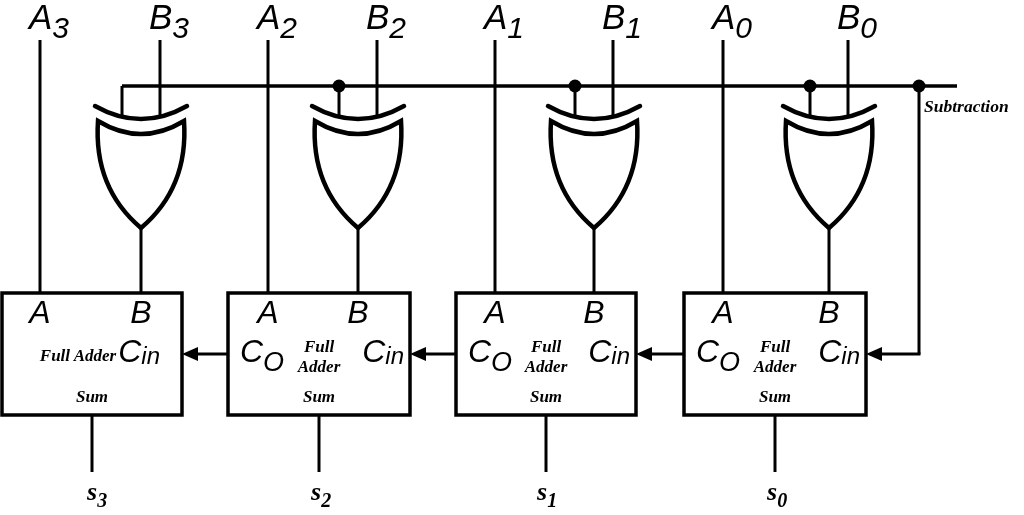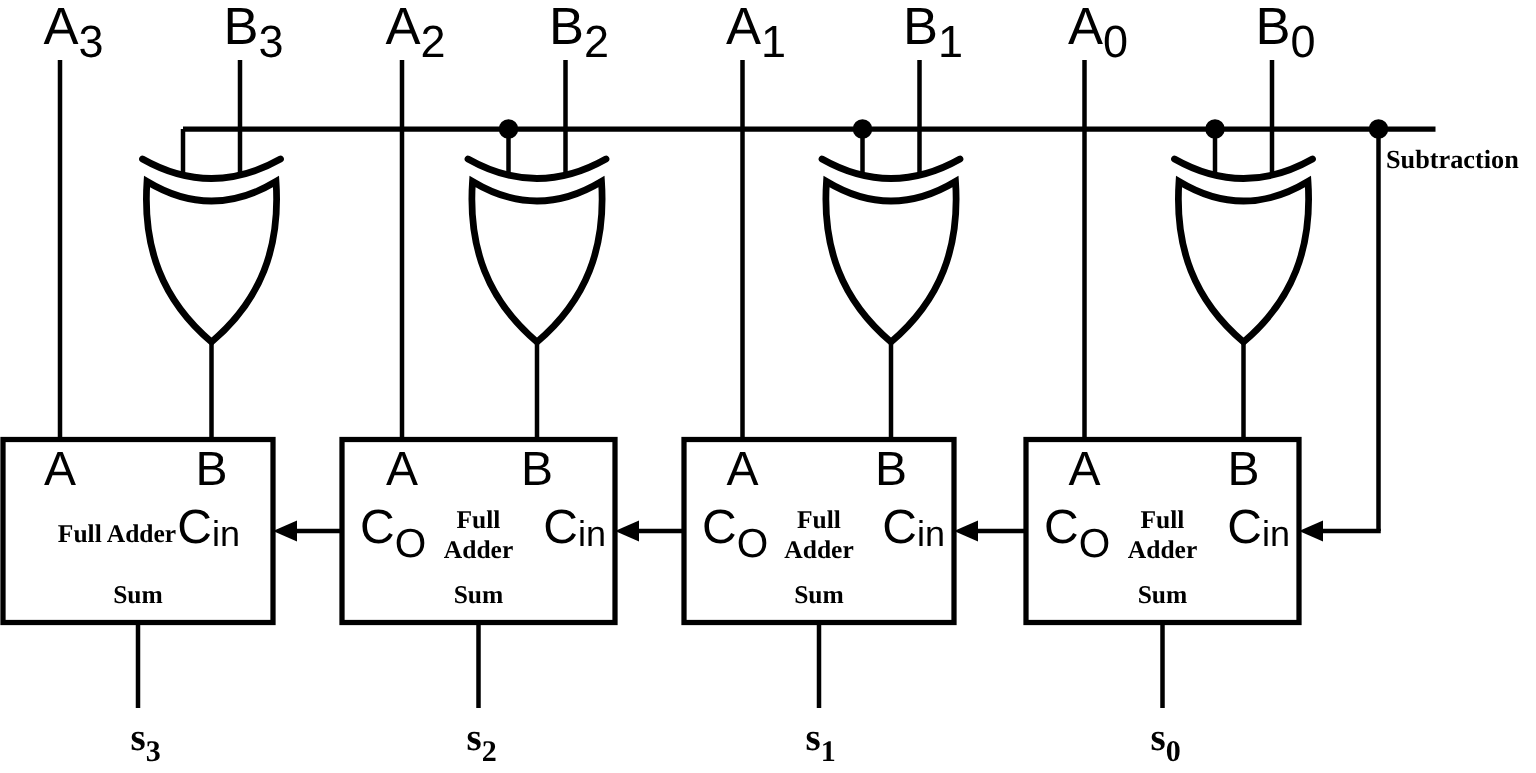--- a/index.html
+++ b/index.html
@@ -6,20 +6,21 @@
     margin: 0;
     padding: 0;
     background: #ffffff;
   }
   .stage {
     position: relative;
     width: 1024px;
     height: 515px;
     background: #ffffff;
     overflow: hidden;
+    font-style: italic;
   }
   svg { display: block; }
   .wire   { stroke: #000; stroke-width: 3;   fill: none; }
   .bus    { stroke: #000; stroke-width: 3.5; fill: none; }
   .gate   { stroke: #000; stroke-width: 4.5; fill: none; stroke-linecap: round; }
   .boxrect{ stroke: #000; stroke-width: 3.5; fill: #ffffff; }
   .dot    { fill: #000; stroke: none; }
   .arrow  { fill: #000; stroke: none; }
   .t-sans      { font-family: "Liberation Sans", sans-serif; fill: #000; }
   .t-serif-b   { font-family: "Liberation Serif", serif; font-weight: bold; fill: #000; }

